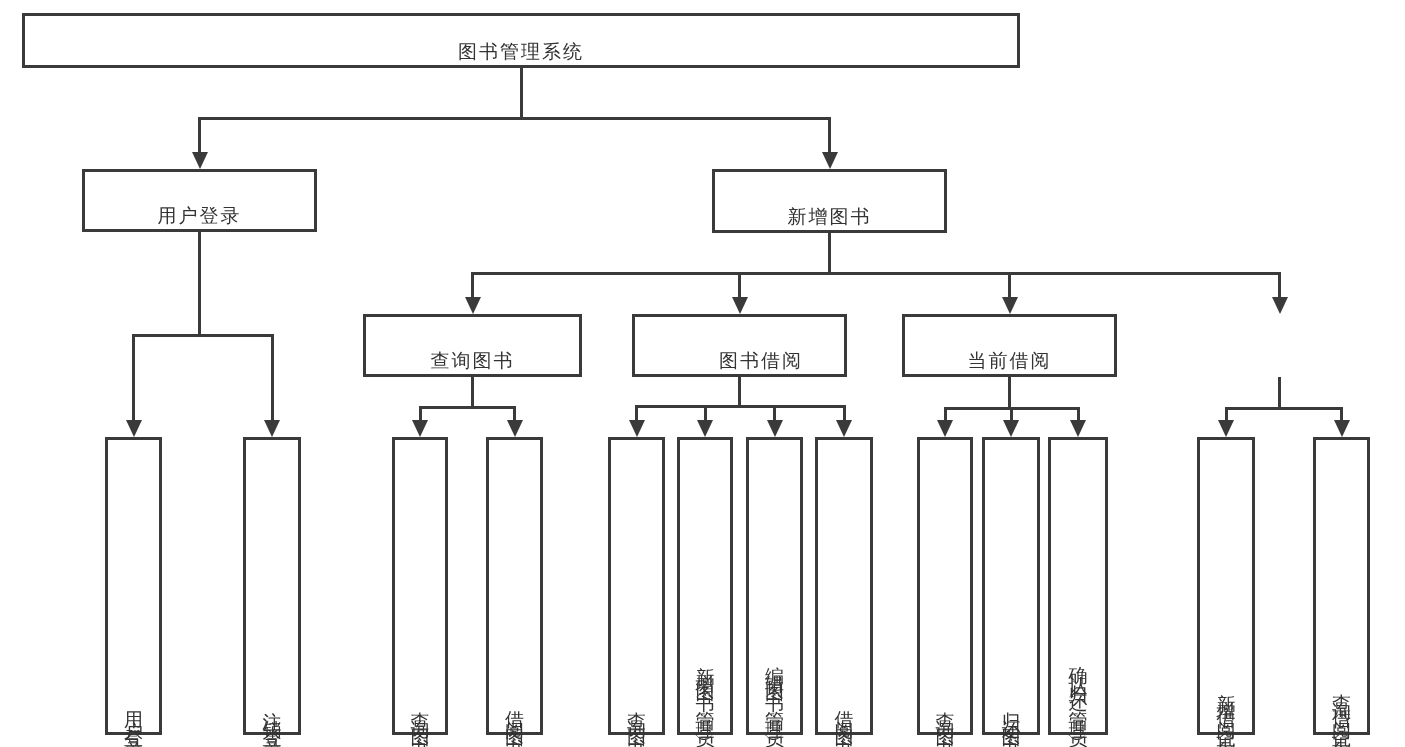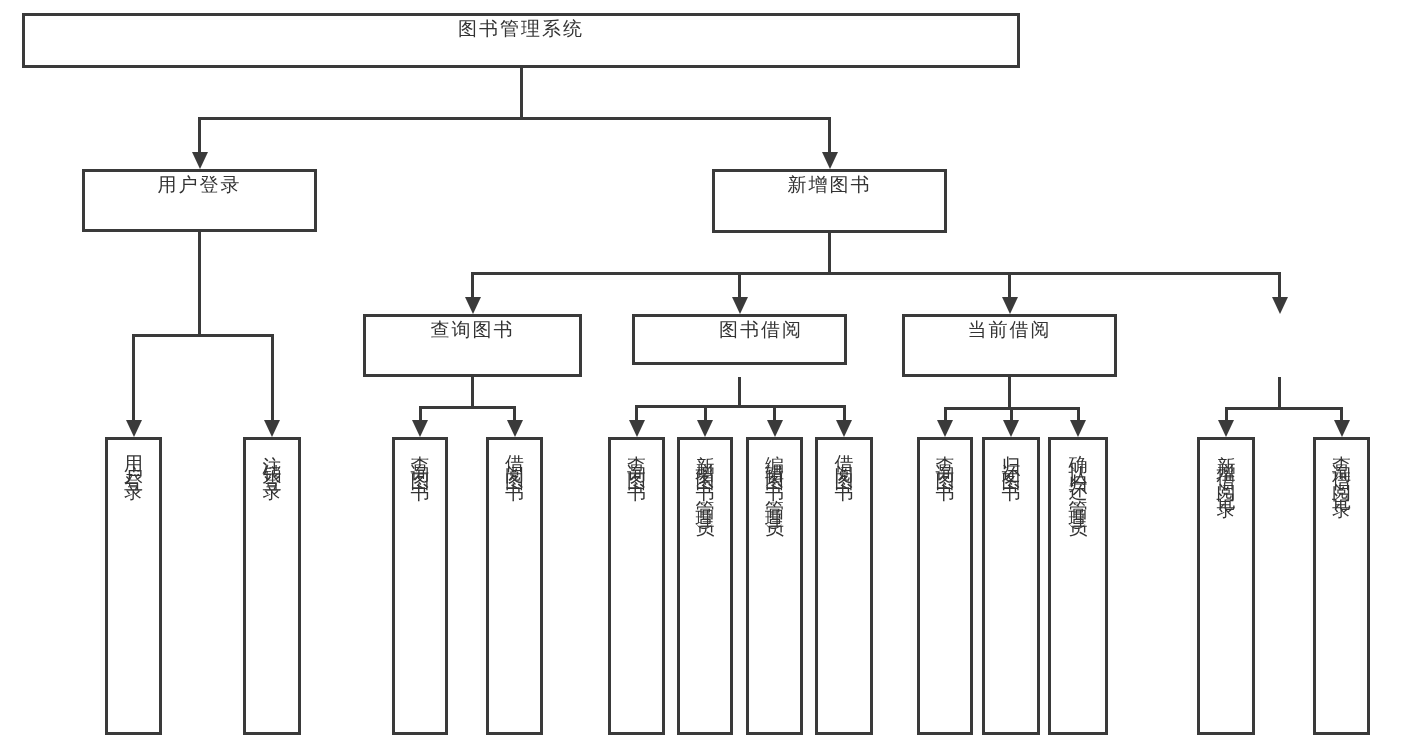--- a/index.html
+++ b/index.html
@@ -10,21 +10,21 @@
     background: var(--bg, #ffffff);
     font-family: "Liberation Sans", sans-serif;
     overflow: hidden;
   }
   .node {
     position: absolute;
     box-sizing: border-box;
     background: var(--bg, #ffffff);
     border: 3px solid var(--border, #3a3a3a);
     display: flex;
-    align-items: flex-start;
+    align-items: flex-end;
     justify-content: center;
   }
   .node-label {
     color: var(--text, #333333);
     font-size: 19px;
     letter-spacing: 2px;
     white-space: nowrap;
     text-align: center;
   }
   .node.vertical .node-label {
@@ -118,21 +118,21 @@
     </div>
     <div class="node" style="left: 82px; top: 169px; width: 235px; height: 63px;">
       <span class="node-label">用户登录</span>
     </div>
     <div class="node" style="left: 712px; top: 169px; width: 235px; height: 64px;">
       <span class="node-label">新增图书</span>
     </div>
     <div class="node" style="left: 363px; top: 314px; width: 219px; height: 63px;">
       <span class="node-label">查询图书</span>
     </div>
-    <div class="node" style="left: 632px; top: 314px; width: 215px; height: 51px; padding-left: 43px;">
+    <div class="node" style="left: 632px; top: 314px; width: 215px; height: 63px; padding-left: 43px;">
       <span class="node-label">图书借阅</span>
     </div>
     <div class="node" style="left: 902px; top: 314px; width: 215px; height: 63px;">
       <span class="node-label">当前借阅</span>
     </div>
     <div class="node vertical" style="left: 105px; top: 437px; width: 57px; height: 298px;">
       <span class="node-label">用户登录</span>
     </div>
     <div class="node vertical" style="left: 243px; top: 437px; width: 58px; height: 298px;">
       <span class="node-label">注销登录</span>

